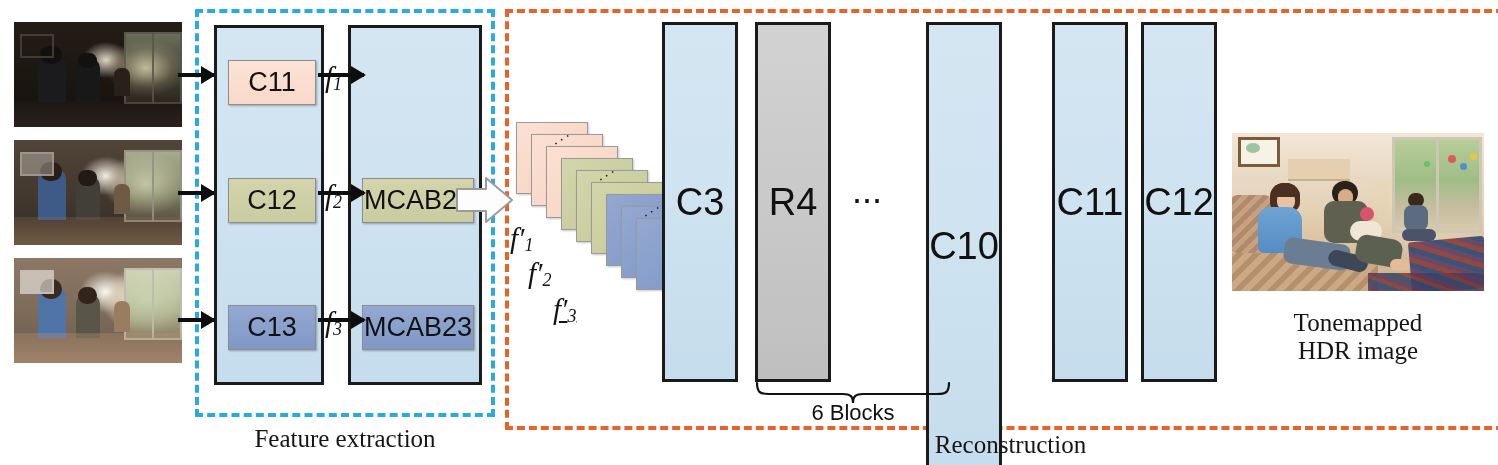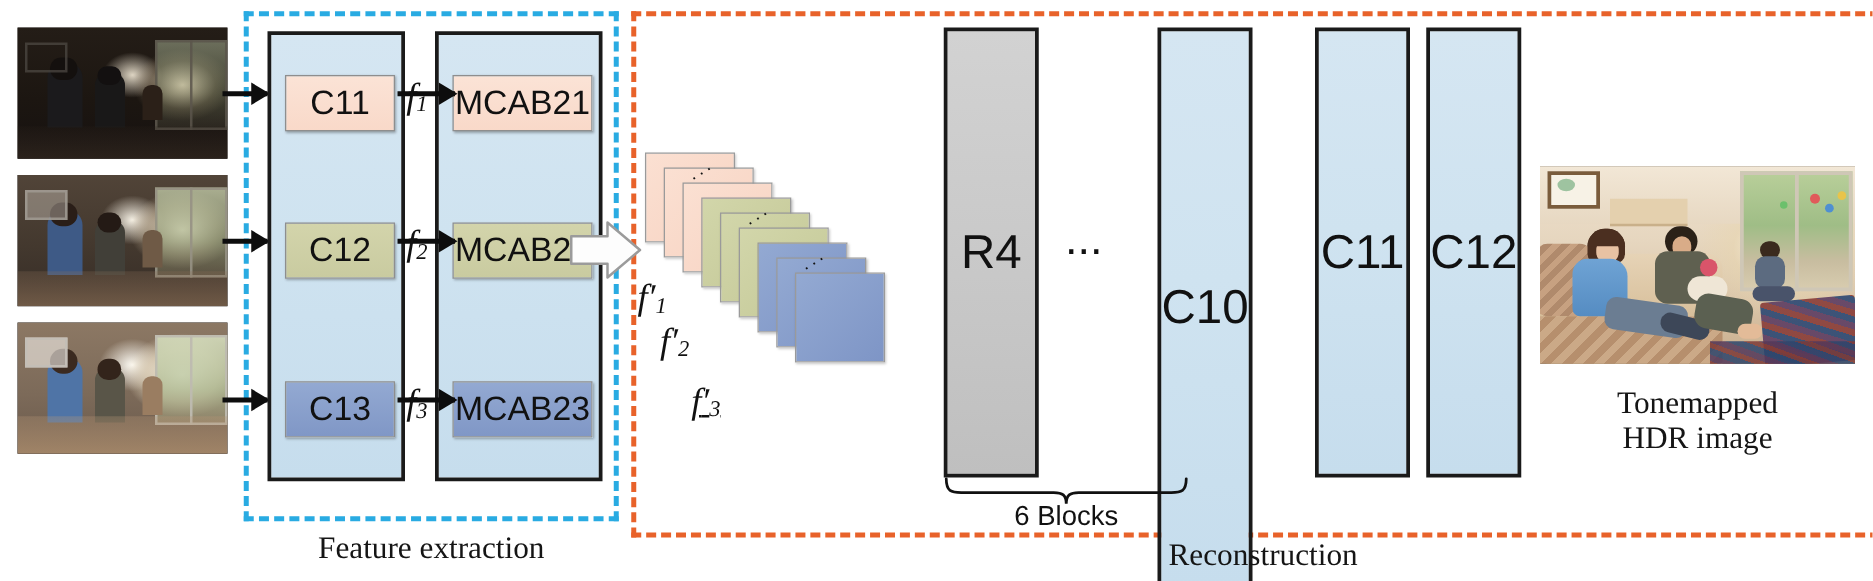--- a/index.html
+++ b/index.html
@@ -187,21 +187,20 @@
   <div class="arrow" style="left:178px;top:191px;width:36px;"></div>
   <div class="arrow" style="left:178px;top:318px;width:36px;"></div>
 
   <div class="col" style="left:214px;top:25px;width:110px;height:360px;">
     <div class="unit u-peach" style="left:11px;top:32px;width:88px;height:45px;">C11</div>
     <div class="unit u-olive" style="left:11px;top:150px;width:88px;height:45px;">C12</div>
     <div class="unit u-blue" style="left:11px;top:277px;width:88px;height:45px;">C13</div>
   </div>
 
   <div class="col" style="left:348px;top:25px;width:134px;height:360px;">
-    <div class="unit u-peach" style="left:11px;top:32px;width:112px;height:45px;">MCAB21</div>
     <div class="unit u-olive" style="left:11px;top:150px;width:112px;height:45px;">MCAB22</div>
     <div class="unit u-blue" style="left:11px;top:277px;width:112px;height:45px;">MCAB23</div>
   </div>
 
   <div class="arrow" style="left:318px;top:73px;width:46px;"></div>
   <div class="arrow" style="left:318px;top:191px;width:46px;"></div>
   <div class="arrow" style="left:318px;top:318px;width:46px;"></div>
 
   <div class="flab" style="left:325px;top:44px;">
     <span>f</span><sub>1</sub>
@@ -233,24 +232,27 @@
   <div class="fmap fm-blue" style="left:621px;top:206px;"></div>
   <div class="fmap fm-blue" style="left:636px;top:218px;"></div>
   <div class="dots-diag" style="left:643px;top:208px;">···</div>
 
   <div class="flab" style="left:510px;top:205px;">
     <span>f</span><span class="pr">′</span><sub>1</sub>
   </div>
   <div class="flab" style="left:528px;top:240px;">
     <span>f</span><span class="pr">′</span><sub>2</sub>
   </div>
-  <div class="flab" style="left:553px;top:288px;text-decoration:underline;">
+  <div class="flab" style="left:553px;top:276px;text-decoration:underline;">
     <span>f</span><span class="pr">′</span><sub>3</sub>
   </div>
 
+  <div class="col" style="left:662px;top:22px;width:76px;height:360px;">
+    <div class="col-label">C3</div>
+  </div>
 
   <div class="col gray" style="left:755px;top:22px;width:76px;height:360px;">
     <div class="col-label">R4</div>
   </div>
 
   <div id="mid-dots">...</div>
 
 
   <div class="col" style="left:926px;top:22px;width:76px;height:448px;">
     <div class="col-label">C10</div>

